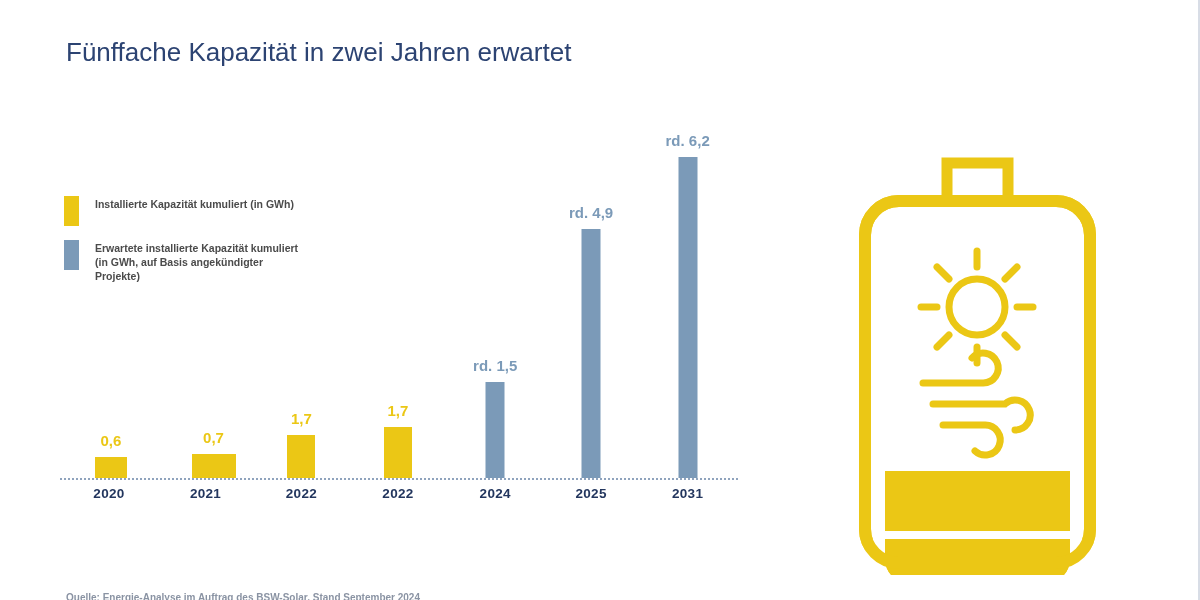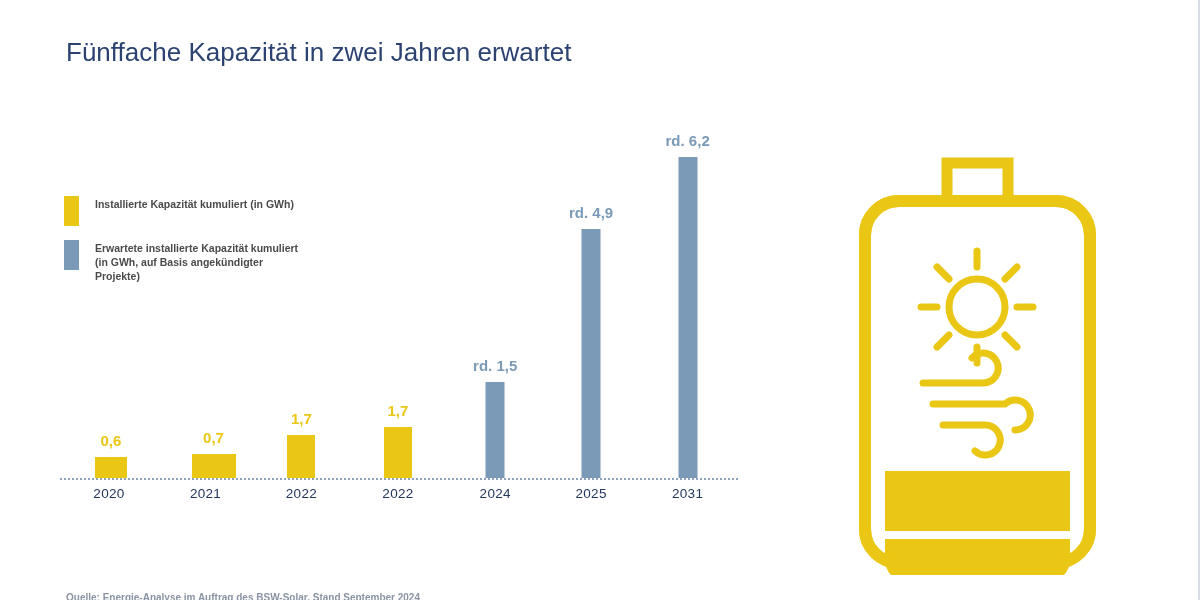--- a/index.html
+++ b/index.html
@@ -136,21 +136,21 @@
     position: absolute;
     left: 0;
     right: 0;
     bottom: 10px;
     height: 24px;
   }
   .x-tick {
     position: absolute;
     transform: translateX(-50%);
     font-size: 13.5px;
-    font-weight: normal;
+    font-weight: bold;
     color: #23365e;
     letter-spacing: 0.3px;
   }
 
   
   .source {
     position: absolute;
     left: 66px;
     top: 592px;
     font-size: 10px;

